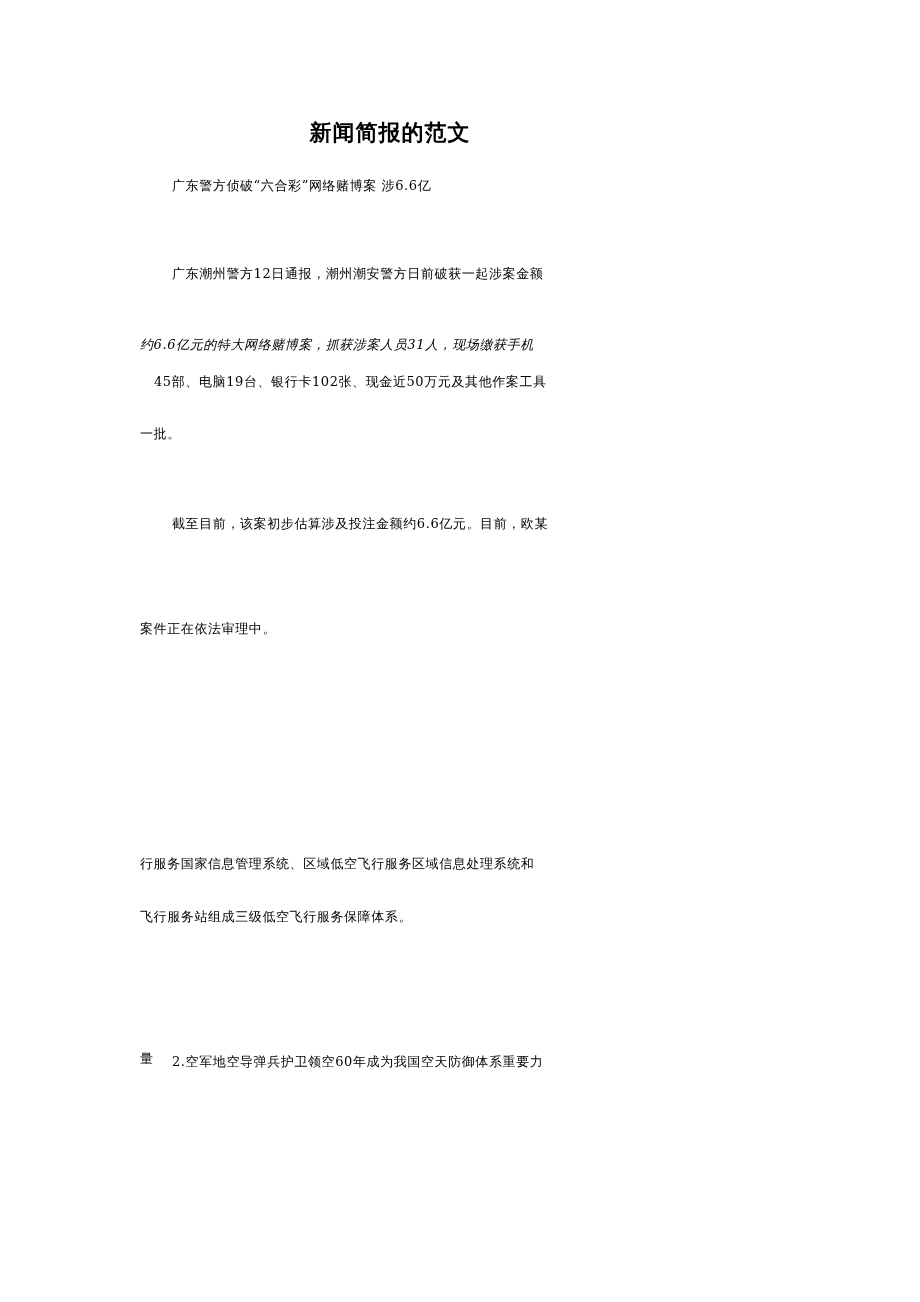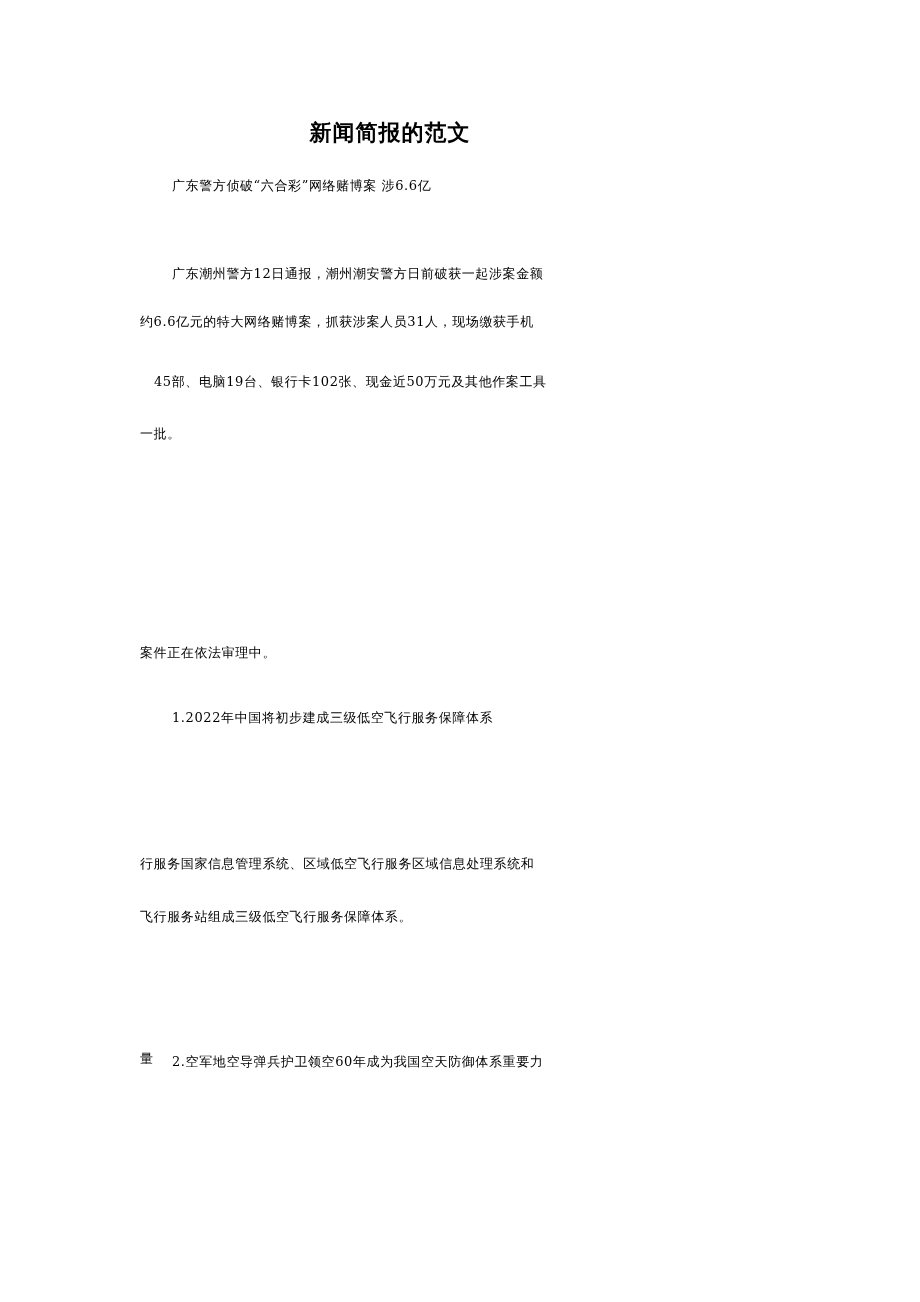--- a/index.html
+++ b/index.html
@@ -17,26 +17,26 @@
 </style>
 </head>
 <body>
 
 <div class="page">
   <div class="title">新闻简报的范文</div>
 
   <div class="line indent" style="top:172px;">广东警方侦破“六合彩”网络赌博案 涉6.6亿</div>
 
   <div class="line indent" style="top:260px;">广东潮州警方12日通报，潮州潮安警方日前破获一起涉案金额</div>
-  <div class="line" style="top:308px;">约6.6亿元的特大网络赌博案，抓获涉案人员31人，现场缴获手机</div>
+  <div class="line" style="top:331px;font-style:italic;">约6.6亿元的特大网络赌博案，抓获涉案人员31人，现场缴获手机</div>
   <div class="line" style="top:368px;margin-left:14px;">45部、电脑19台、银行卡102张、现金近50万元及其他作案工具</div>
   <div class="line" style="top:420px;">一批。</div>
 
-  <div class="line" style="top:615px;margin-top:24px;">案件正在依法审理中。</div>
+  <div class="line indent" style="top:510px;">截至目前，该案初步估算涉及投注金额约6.6亿元。目前，欧某</div>
+  <div class="line" style="top:615px;">案件正在依法审理中。</div>
 
-  <div class="line indent" style="top:704px;">1.2022年中国将初步建成三级低空飞行服务保障体系</div>
 
   <div class="line" style="top:903px;">飞行服务站组成三级低空飞行服务保障体系。</div>
   <div class="line" style="top:850px;">行服务国家信息管理系统、区域低空飞行服务区域信息处理系统和</div>
 
   <div class="line indent" style="top:1048px;">2.空军地空导弹兵护卫领空60年成为我国空天防御体系重要力</div>
   <div class="line" style="top:1045px;">量</div>
 </div>
 
 </body></html>

